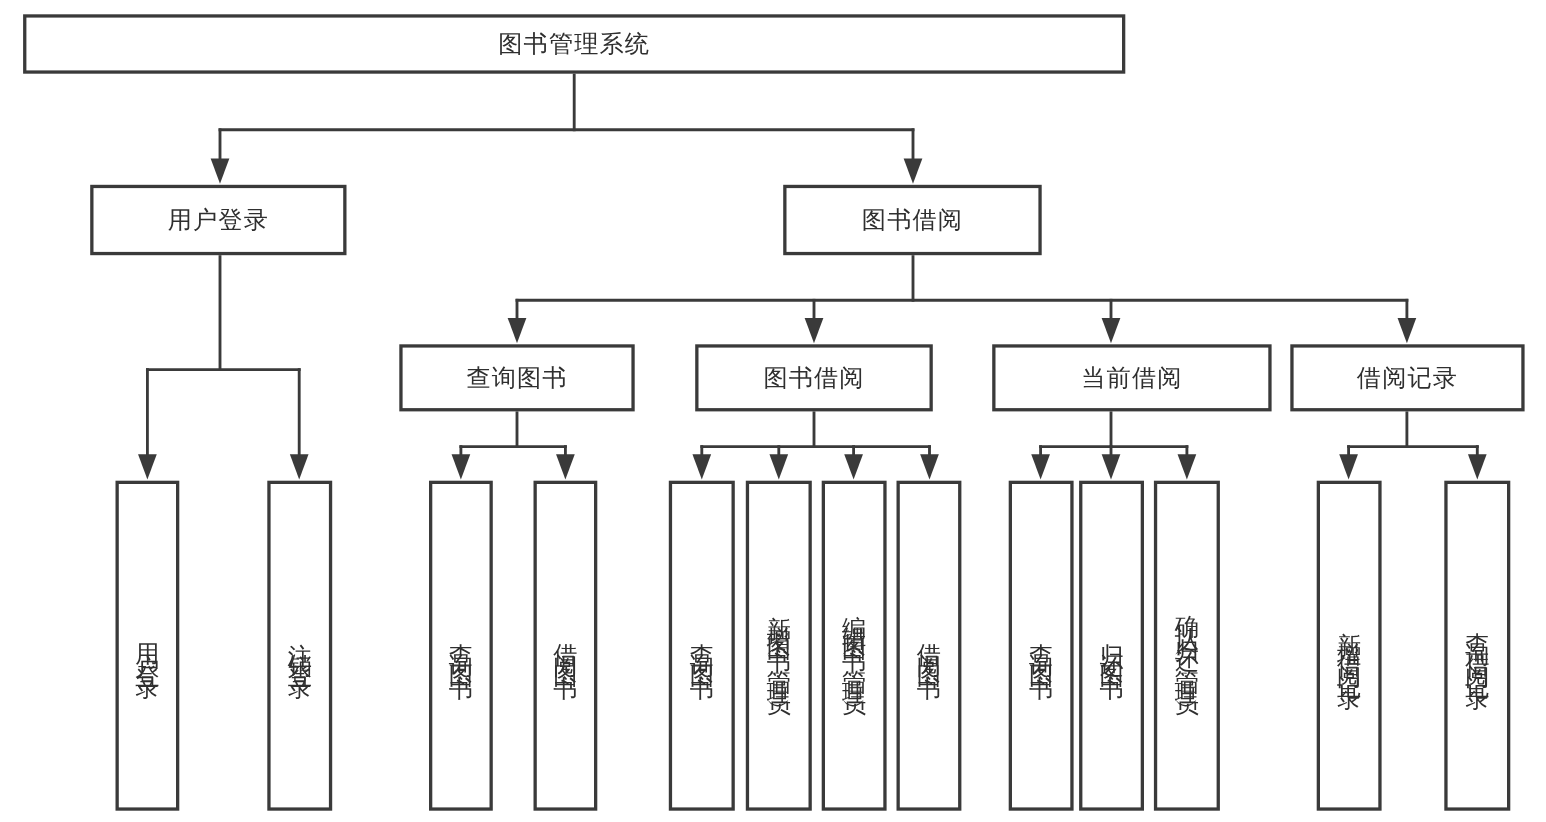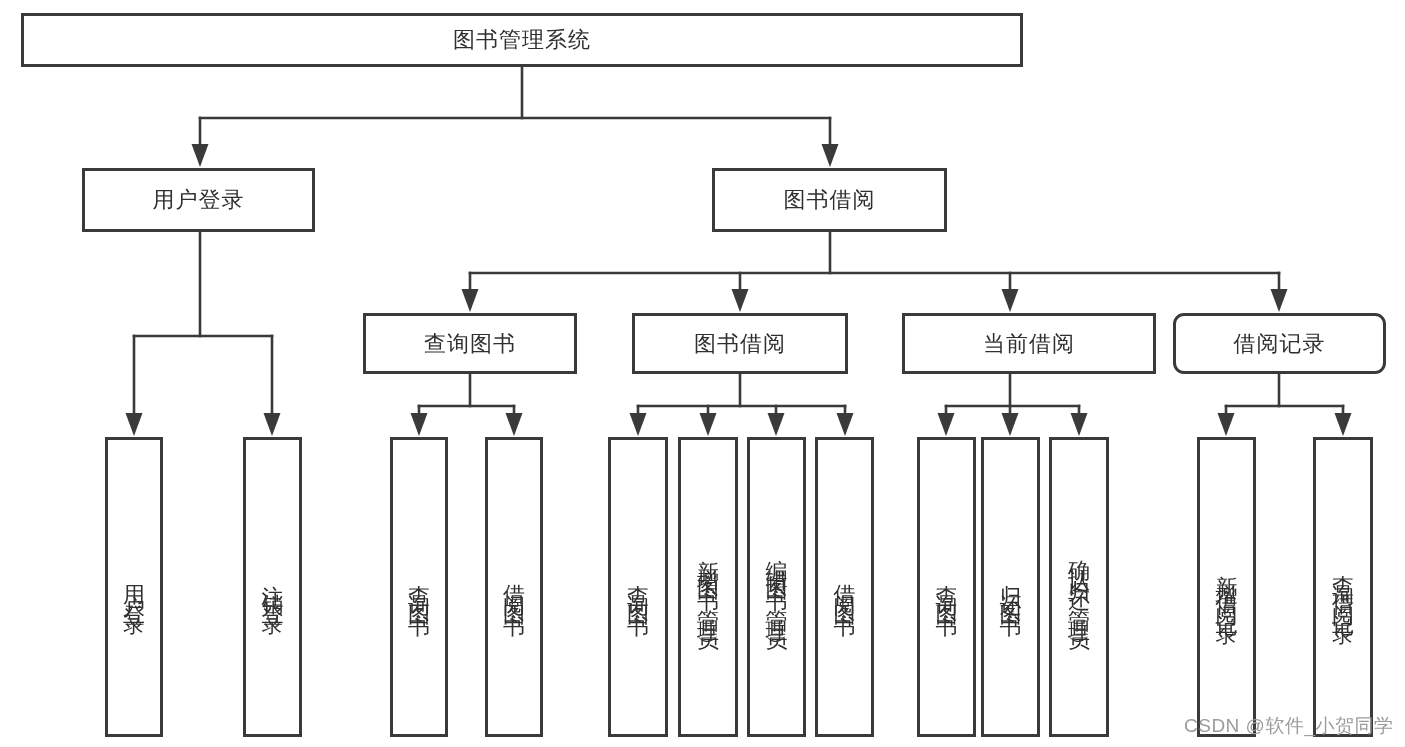--- a/index.html
+++ b/index.html
@@ -124,21 +124,21 @@
       </div>
       <div class="node" style="left: 363px; top: 313px; width: 214px; height: 61px;">
         <span class="node-label">查询图书</span>
       </div>
       <div class="node" style="left: 632px; top: 313px; width: 216px; height: 61px;">
         <span class="node-label">图书借阅</span>
       </div>
       <div class="node" style="left: 902px; top: 313px; width: 254px; height: 61px;">
         <span class="node-label">当前借阅</span>
       </div>
-      <div class="node" style="left: 1173px; top: 313px; width: 213px; height: 61px; border-radius: 11px;">
+      <div class="node" style="left: 1173px; top: 313px; width: 213px; height: 61px;">
         <span class="node-label">借阅记录</span>
       </div>
       <div class="node vertical" style="left: 105px; top: 437px; width: 58px; height: 300px;">
         <span class="node-label">用户登录</span>
       </div>
       <div class="node vertical" style="left: 243px; top: 437px; width: 59px; height: 300px;">
         <span class="node-label">注销登录</span>
       </div>
       <div class="node vertical" style="left: 390px; top: 437px; width: 58px; height: 300px;">
         <span class="node-label">查询图书</span>
@@ -167,14 +167,13 @@
       <div class="node vertical" style="left: 1049px; top: 437px; width: 60px; height: 300px;">
         <span class="node-label">确认归还（管理员）</span>
       </div>
       <div class="node vertical" style="left: 1197px; top: 437px; width: 59px; height: 300px;">
         <span class="node-label">新增借阅记录</span>
       </div>
       <div class="node vertical" style="left: 1313px; top: 437px; width: 60px; height: 300px;">
         <span class="node-label">查询借阅记录</span>
       </div>
     </div>
-  <div id="watermark">CSDN @软件_小贺同学</div>
 </div>
 
 </body></html>

